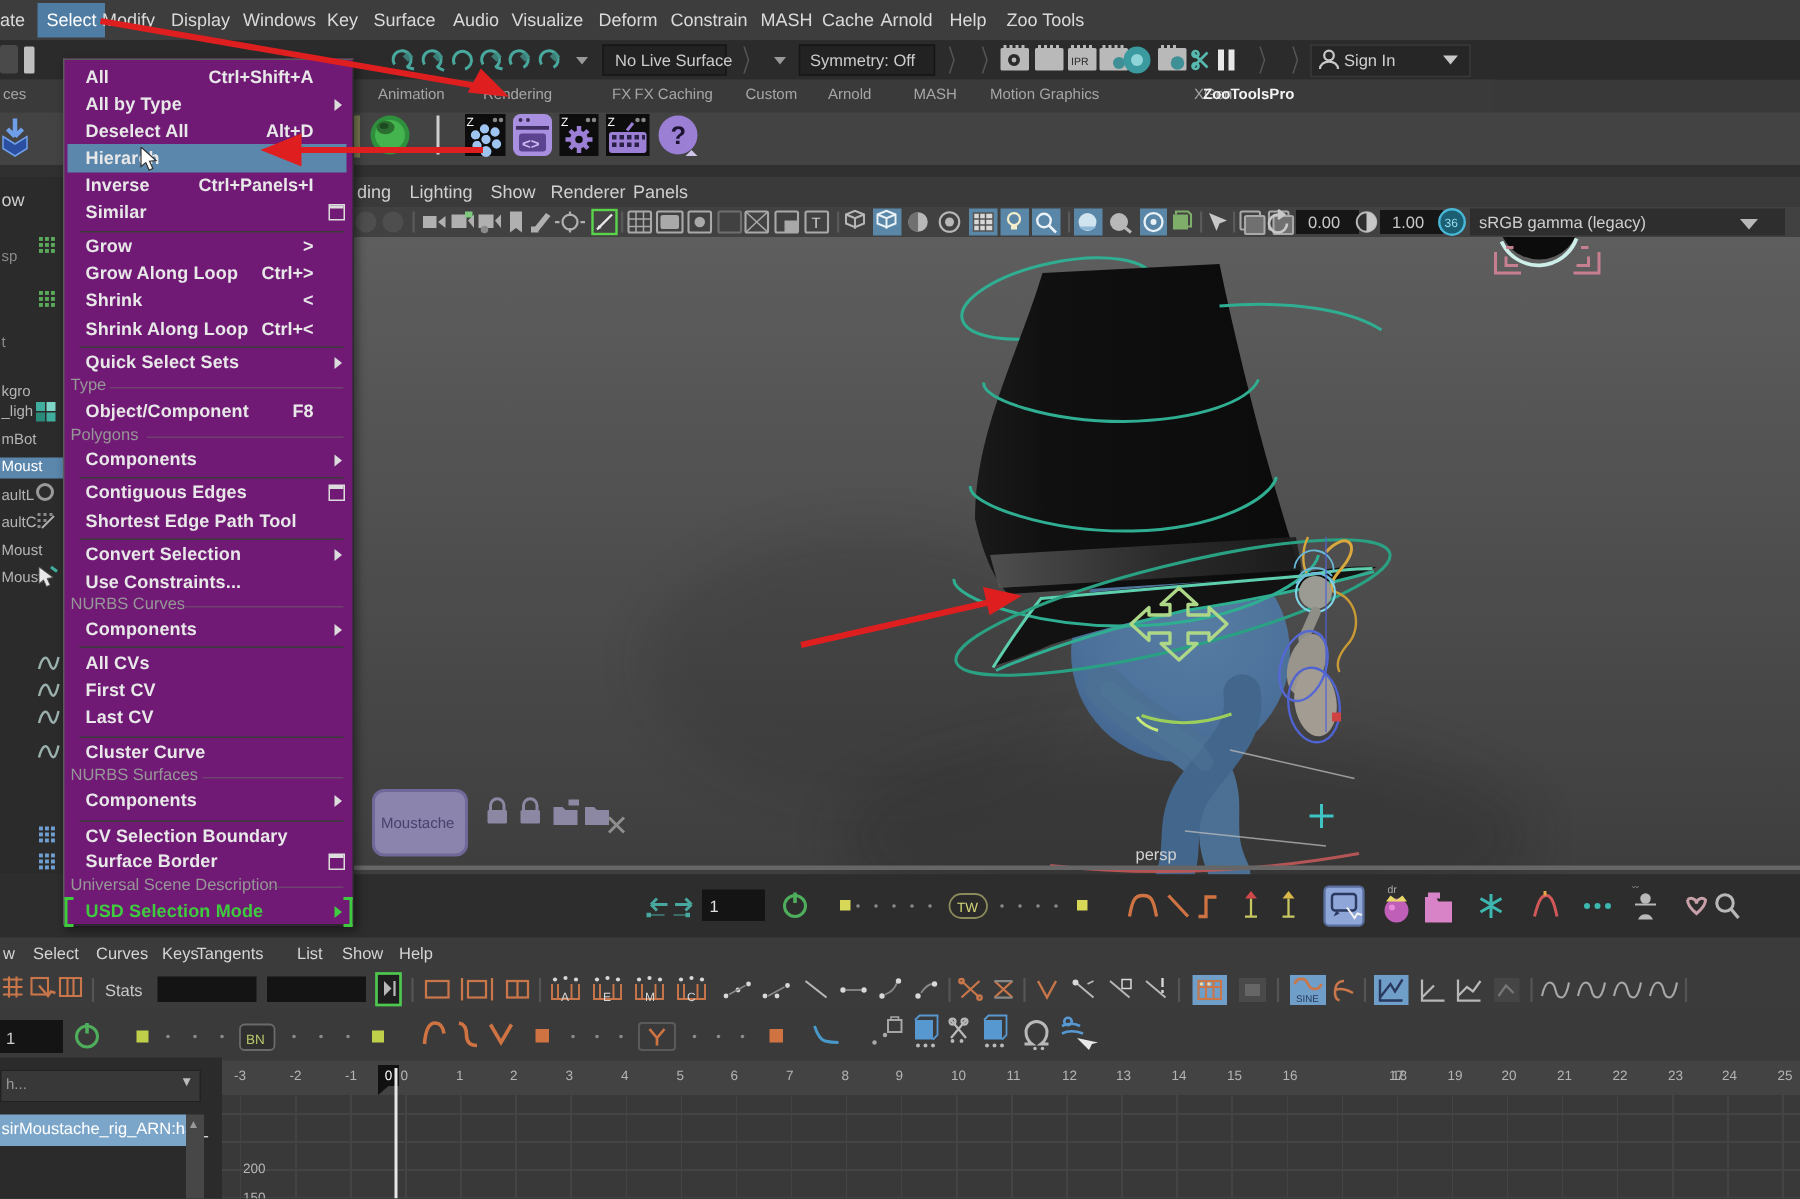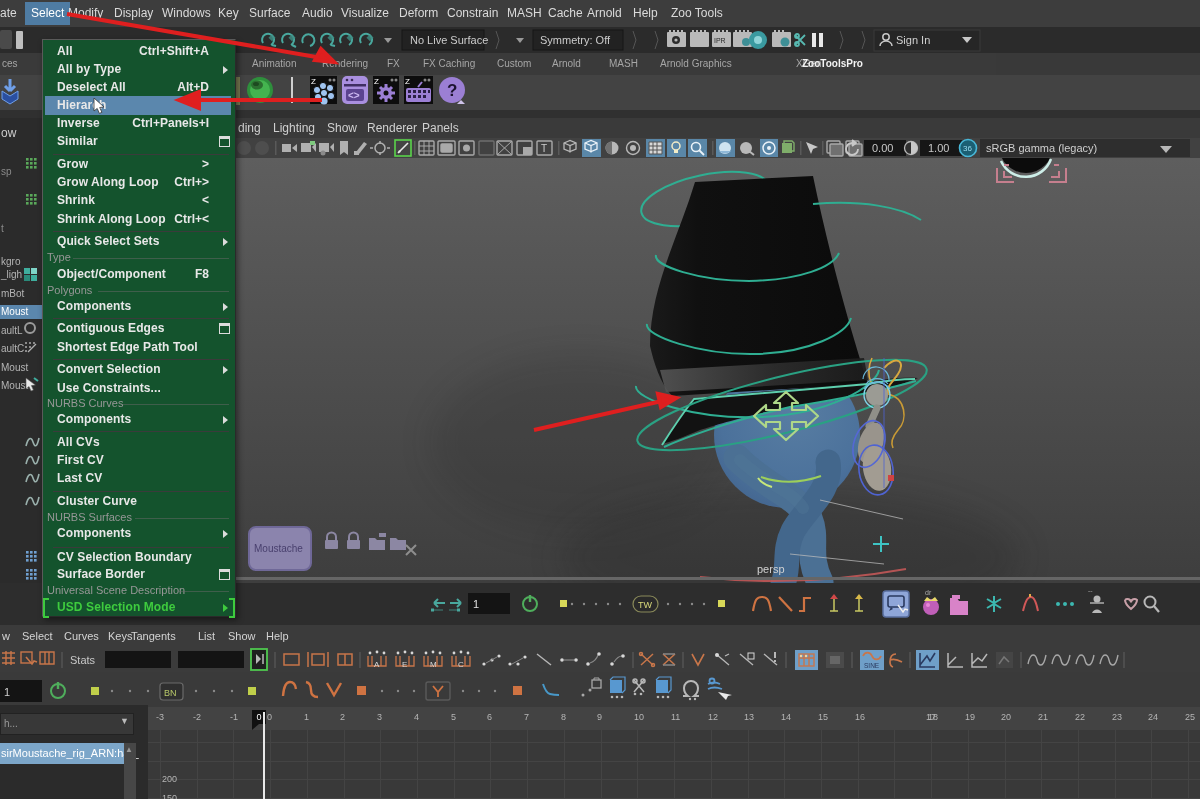--- a/index.html
+++ b/index.html
@@ -26,21 +26,21 @@
 #getb2{left:0;top:672px;width:1200px;height:35px;background:#3a3a3a;}
 #ruler{left:148px;top:707px;width:1052px;height:23px;background:#434343;}
 #ruler span{position:absolute;top:5px;font-size:9px;color:#b5b5b5;}
 #grid{left:148px;top:730px;width:1052px;height:69px;background:#393939;
  background-image:
   repeating-linear-gradient(90deg, #444 0px,#444 1px, transparent 1px, transparent 36.72px),
   repeating-linear-gradient(0deg, #444 0px,#444 1px, transparent 1px, transparent 18.6px);
  background-position:12px 0px, 0 0;}
 #grid span{position:absolute;font-size:9px;color:#b5b5b5;margin-top:36px;}
 #blpanel{left:0;top:705px;width:148px;height:94px;background:#2b2b2b;}
-#menu{left:42px;top:39px;width:194px;height:578px;background:#14532d;
+#menu{left:42px;top:39px;width:194px;height:578px;background:#701a75;
   border:1px solid #5a5a5a;border-right-color:#2a2a2a;border-bottom-color:#2a2a2a;
   box-shadow:2px 3px 6px rgba(0,0,0,.45);box-sizing:border-box;z-index:50;}
 #menu .mi{position:absolute;left:14px;font-size:12px;color:#e8e8e8;font-weight:bold;letter-spacing:0.1px;}
 #menu .sc{position:absolute;font-size:12px;color:#e8e8e8;font-weight:bold;right:26px;}
 #menu .hd{position:absolute;left:4px;font-size:11px;color:#979797;}
 #menu .rule{position:absolute;height:1px;background:#6a6a6a;opacity:.5;}
 #menu .sep{position:absolute;left:10px;width:176px;height:1px;background:#3b3b3b;}
 #menu .arr{position:absolute;left:180px;width:0;height:0;border-left:5px solid #dcdcdc;
   border-top:4px solid transparent;border-bottom:4px solid transparent;}
 #menu .ob{position:absolute;left:176px;width:9px;height:9px;border:1.5px solid #dcdcdc;}
@@ -157,26 +157,26 @@
 <path d="M880,19 a6,5 0 0,1 12,0" fill="none" stroke="#c8c8c8" stroke-width="1.5"></path>
 <text x="896" y="17" font-size="11" fill="#d0d0d0" font-family="Liberation Sans">Sign In</text>
 <polygon points="962,10 972,10 967,16" fill="#c8c8c8"></polygon>
 </svg>
   </div>
 
 <div class="abs" id="tabs">
  <span style="left:2px">ces</span>
  <span style="left:252px">Animation</span>
  <span style="left:322px">Rendering</span>
- <span style="left:387px">FX</span>
+ <span style="left:408px">FX</span>
  <span style="left:423px">FX Caching</span>
  <span style="left:497px">Custom</span>
  <span style="left:552px">Arnold</span>
  <span style="left:609px">MASH</span>
- <span style="left:660px">Arnold Graphics</span>
+ <span style="left:660px">Motion Graphics</span>
  <span style="left:796px">XGen</span>
  <span style="left:802px;color:#f2f2f2;font-weight:bold">ZooToolsPro</span>
 </div>
 
 <div class="abs" id="shelf">
     <svg width="1200" height="35" viewBox="0 0 1200 35" style="position:absolute;left:0;top:0">
 <rect width="1200" height="35" fill="#434343"></rect>
 <rect x="233" y="2" width="7" height="28" fill="#7a7a52"></rect>
 <g transform="translate(247,1)">
  <circle cx="13" cy="14" r="13" fill="#2e8f3c"></circle>

